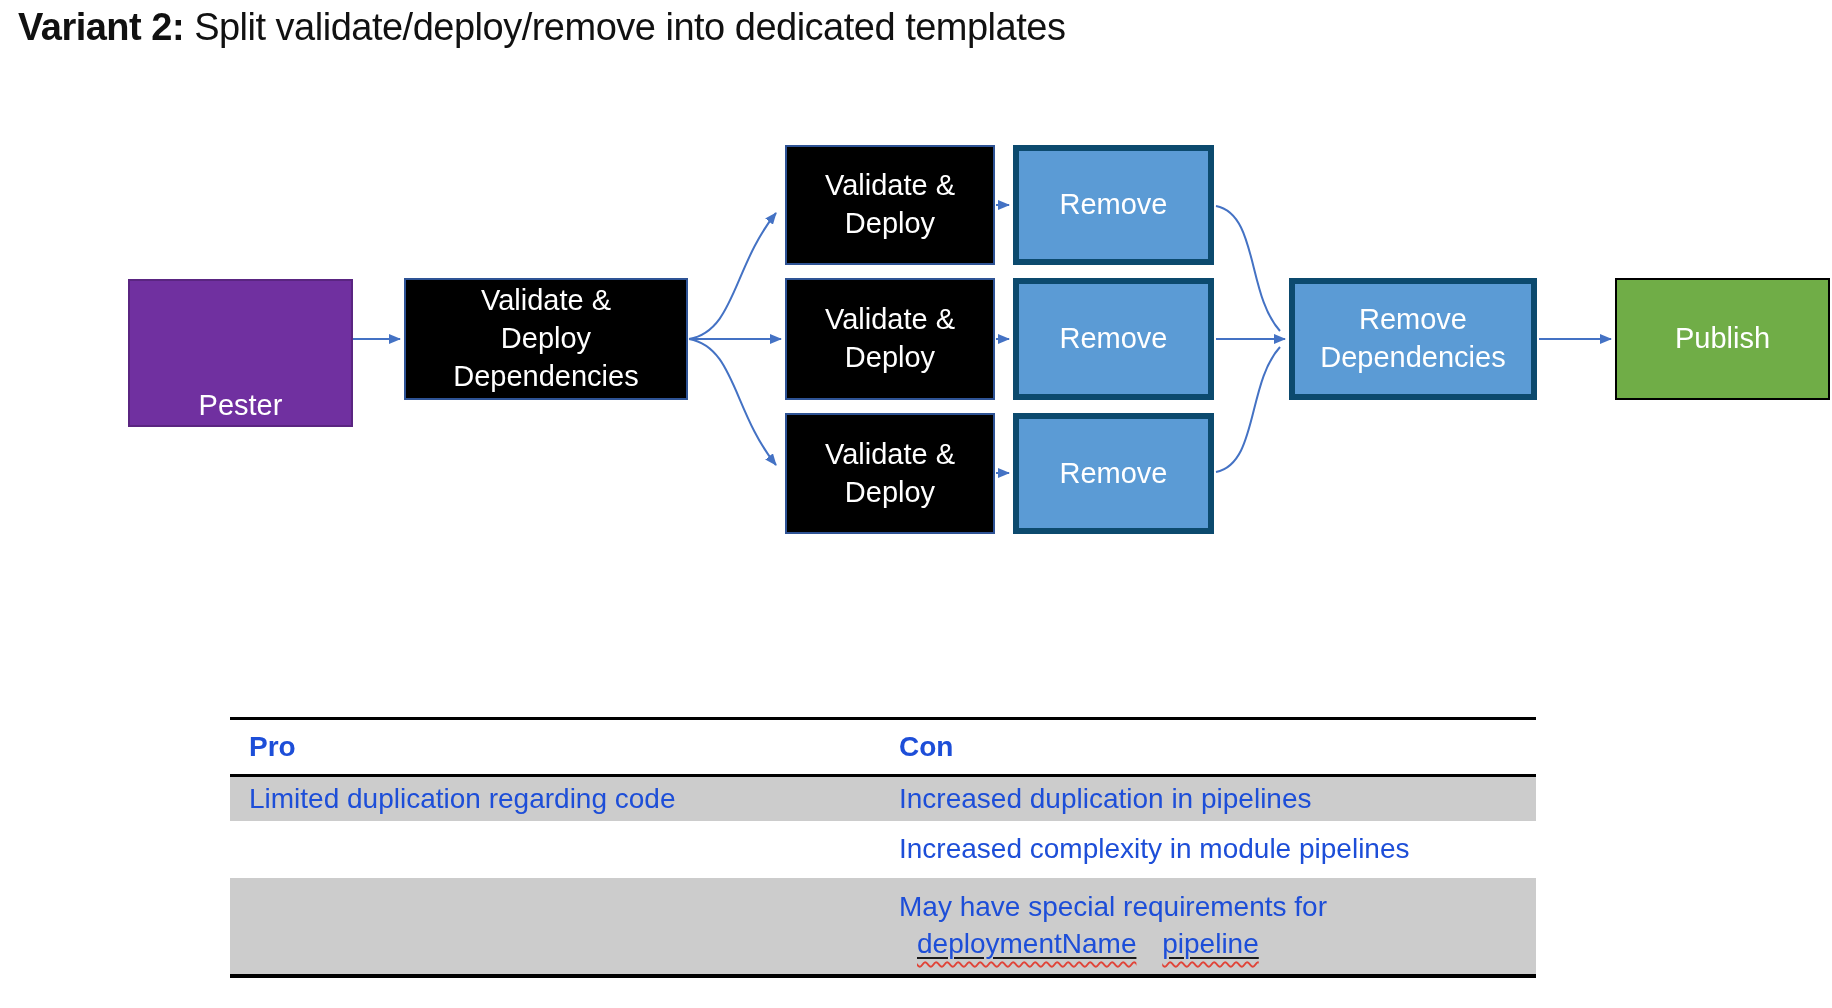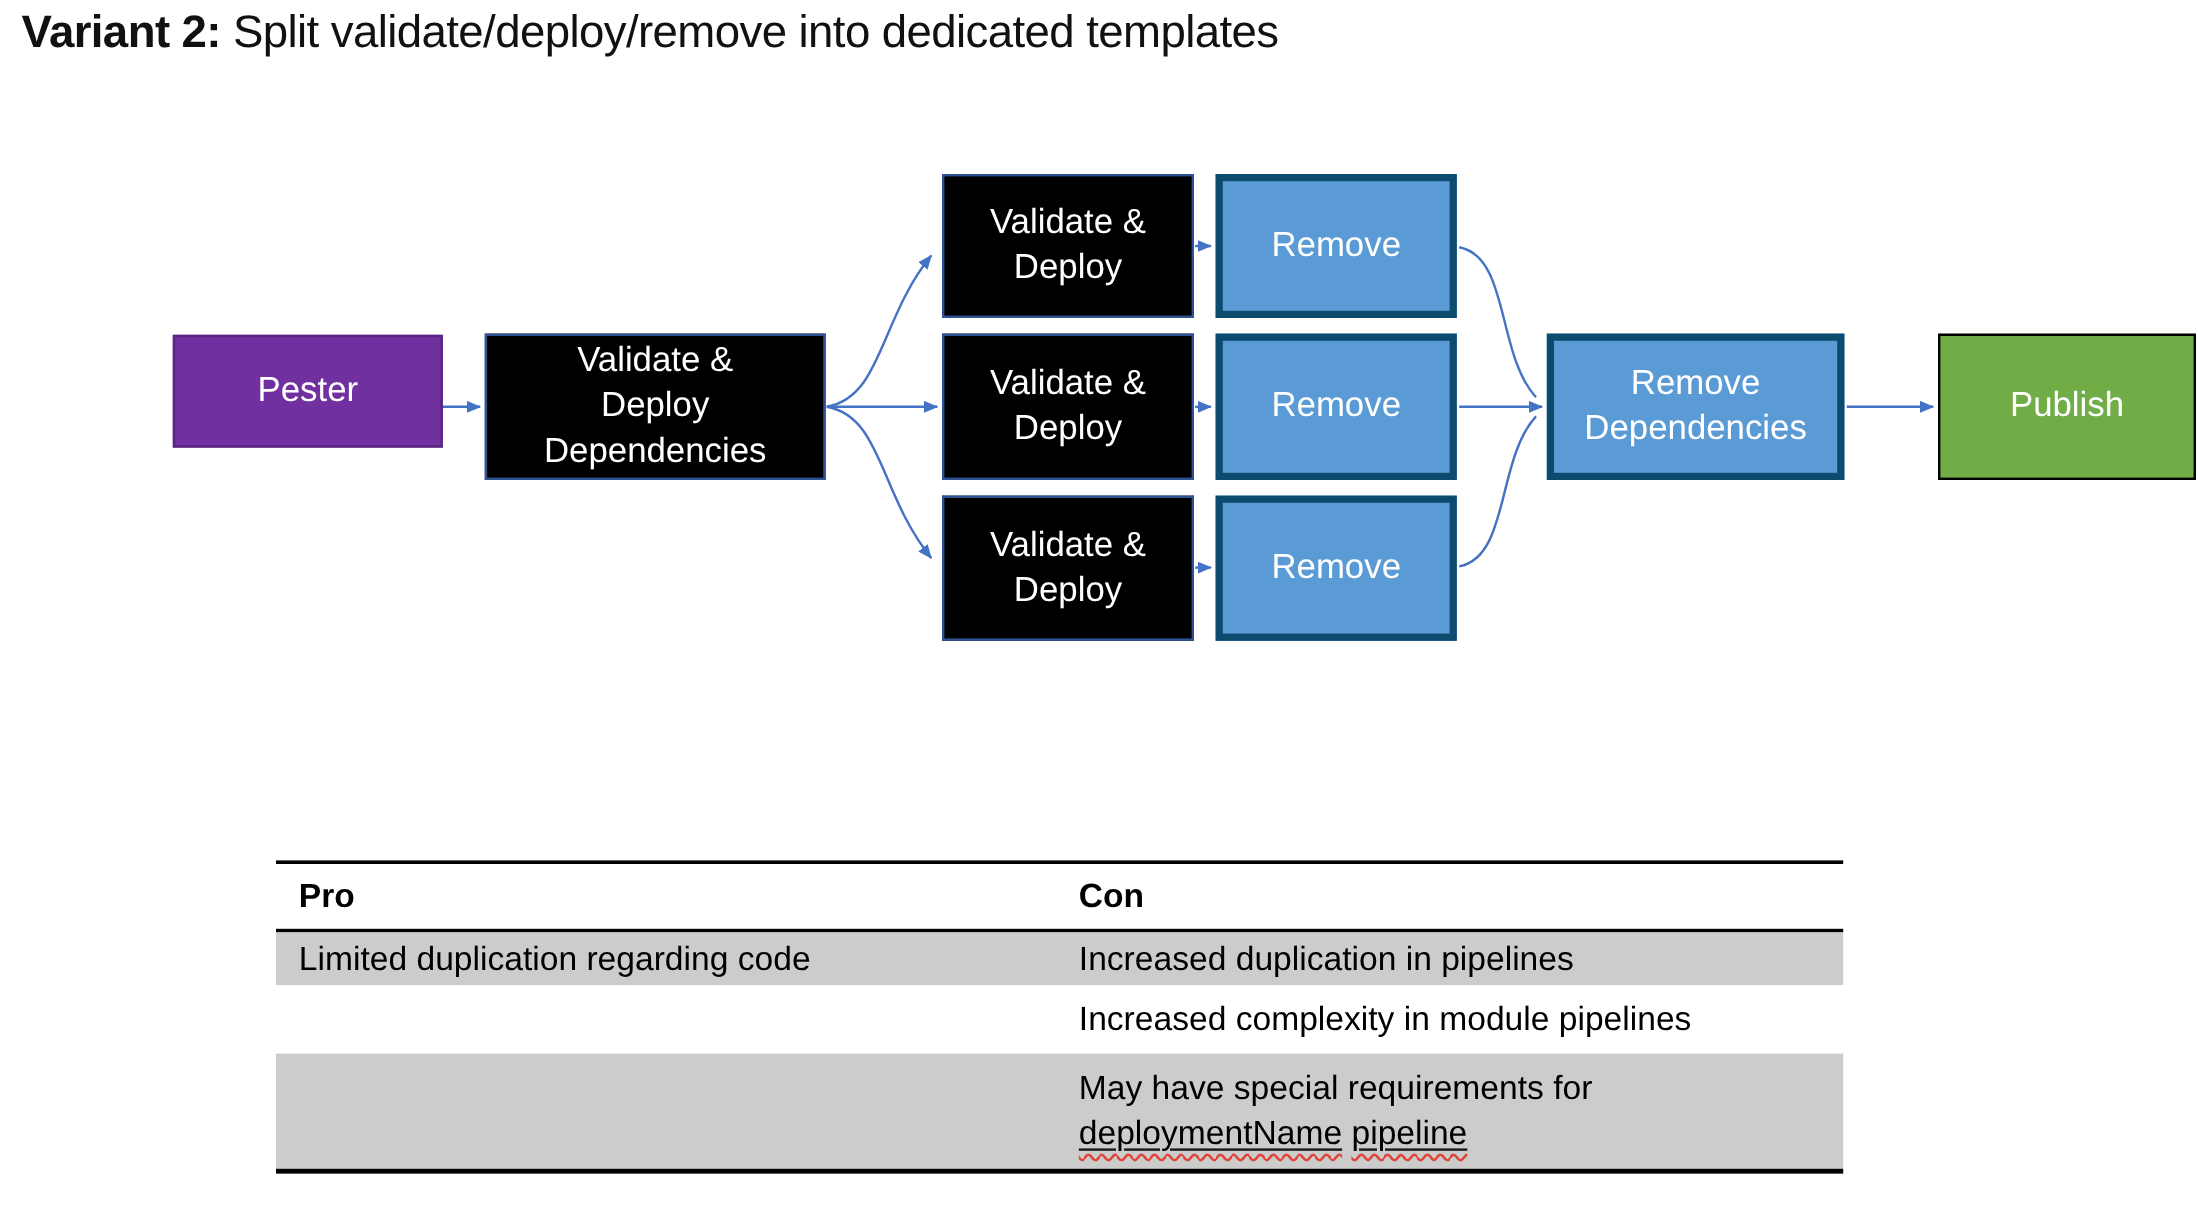--- a/index.html
+++ b/index.html
@@ -43,39 +43,39 @@
     font-size: 29px;
     line-height: 1.3;
     white-space: pre-line;
     box-sizing: border-box;
   }
   .purple { background: #7030A0; border: 2px solid #5A2581; }
   .navy   { background: #000000; border: 2px solid #2E5395; }
   .blue   { background: #5B9BD5; border: 6px solid #0c4a6e; }
   .green  { background: #70AD47; border: 2px solid #000000; }
 
-  #node-pester  { left: 144px;  top: 279px; width: 225px; height: 94px; }
+  #node-pester  { left: 128px;  top: 279px; width: 225px; height: 148px; align-items: flex-end; }
   #node-vdd     { left: 404px;  top: 278px; width: 284px; height: 122px; }
   #node-vd-top  { left: 785px;  top: 145px; width: 210px; height: 120px; }
   #node-vd-mid  { left: 785px;  top: 278px; width: 210px; height: 122px; }
   #node-vd-bot  { left: 785px;  top: 413px; width: 210px; height: 121px; }
   #node-rm-top  { left: 1013px; top: 145px; width: 201px; height: 120px; }
   #node-rm-mid  { left: 1013px; top: 278px; width: 201px; height: 122px; }
   #node-rm-bot  { left: 1013px; top: 413px; width: 201px; height: 121px; }
   #node-rmdep   { left: 1289px; top: 278px; width: 248px; height: 122px; }
   #node-publish { left: 1615px; top: 278px; width: 215px; height: 122px; }
 
   
   .procon-table {
     position: absolute;
     left: 230px;
     top: 717px;
     width: 1306px;
     font-size: 28px;
-    color: #000000;
+    color: #1d4ed8;
     z-index: 1;
   }
   .t-row {
     display: flex;
     box-sizing: border-box;
   }
   .t-cell {
     box-sizing: border-box;
     padding: 0 10px 0 19px;
     display: flex;
@@ -98,20 +98,21 @@
   .t-r2 { height: 57px; }
   .t-r3 { min-height: 100px; border-bottom: 4px solid #000000; padding: 6px 0; }
   .t-r3 .t-cell { justify-content: center; }
 
   .miss {
     text-decoration-line: underline;
     text-decoration-style: wavy;
     text-decoration-color: #E04438;
     text-decoration-thickness: 2px;
     text-underline-offset: 8px;
+    margin-left: 18px;
   }
   .miss .u {
     text-decoration-line: underline;
     text-decoration-style: solid;
     text-decoration-color: #1a1a1a;
     text-decoration-thickness: 1.5px;
     text-underline-offset: 4px;
   }
 </style>
 </head>

